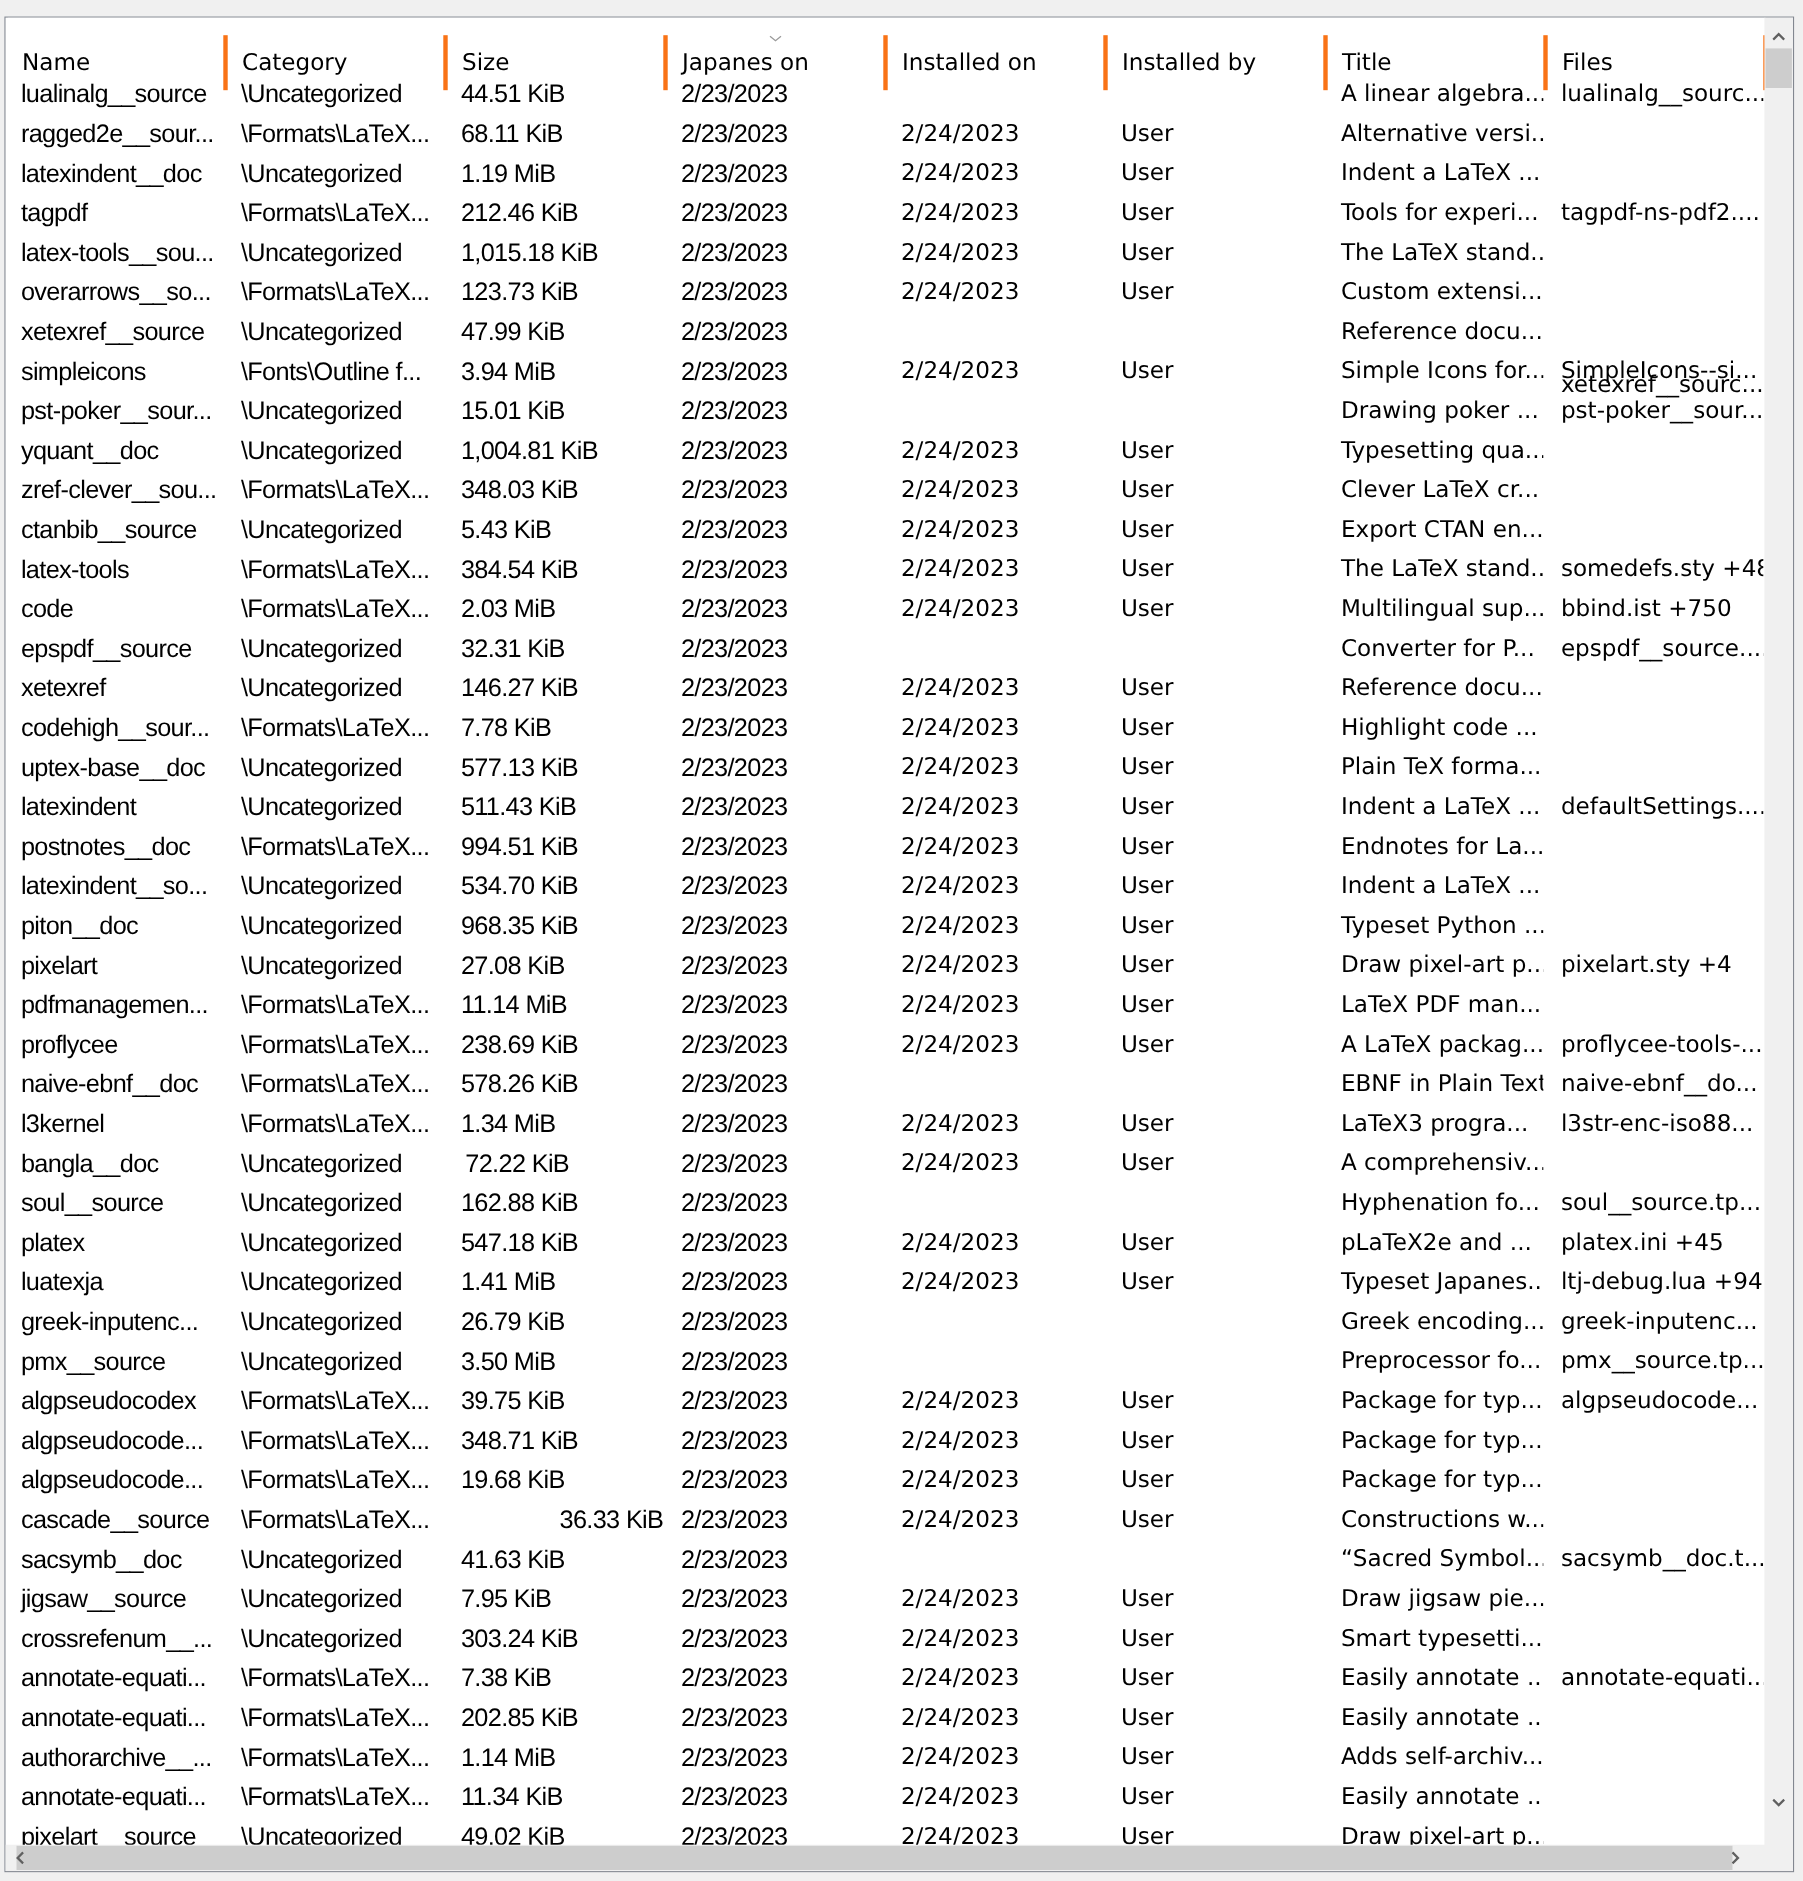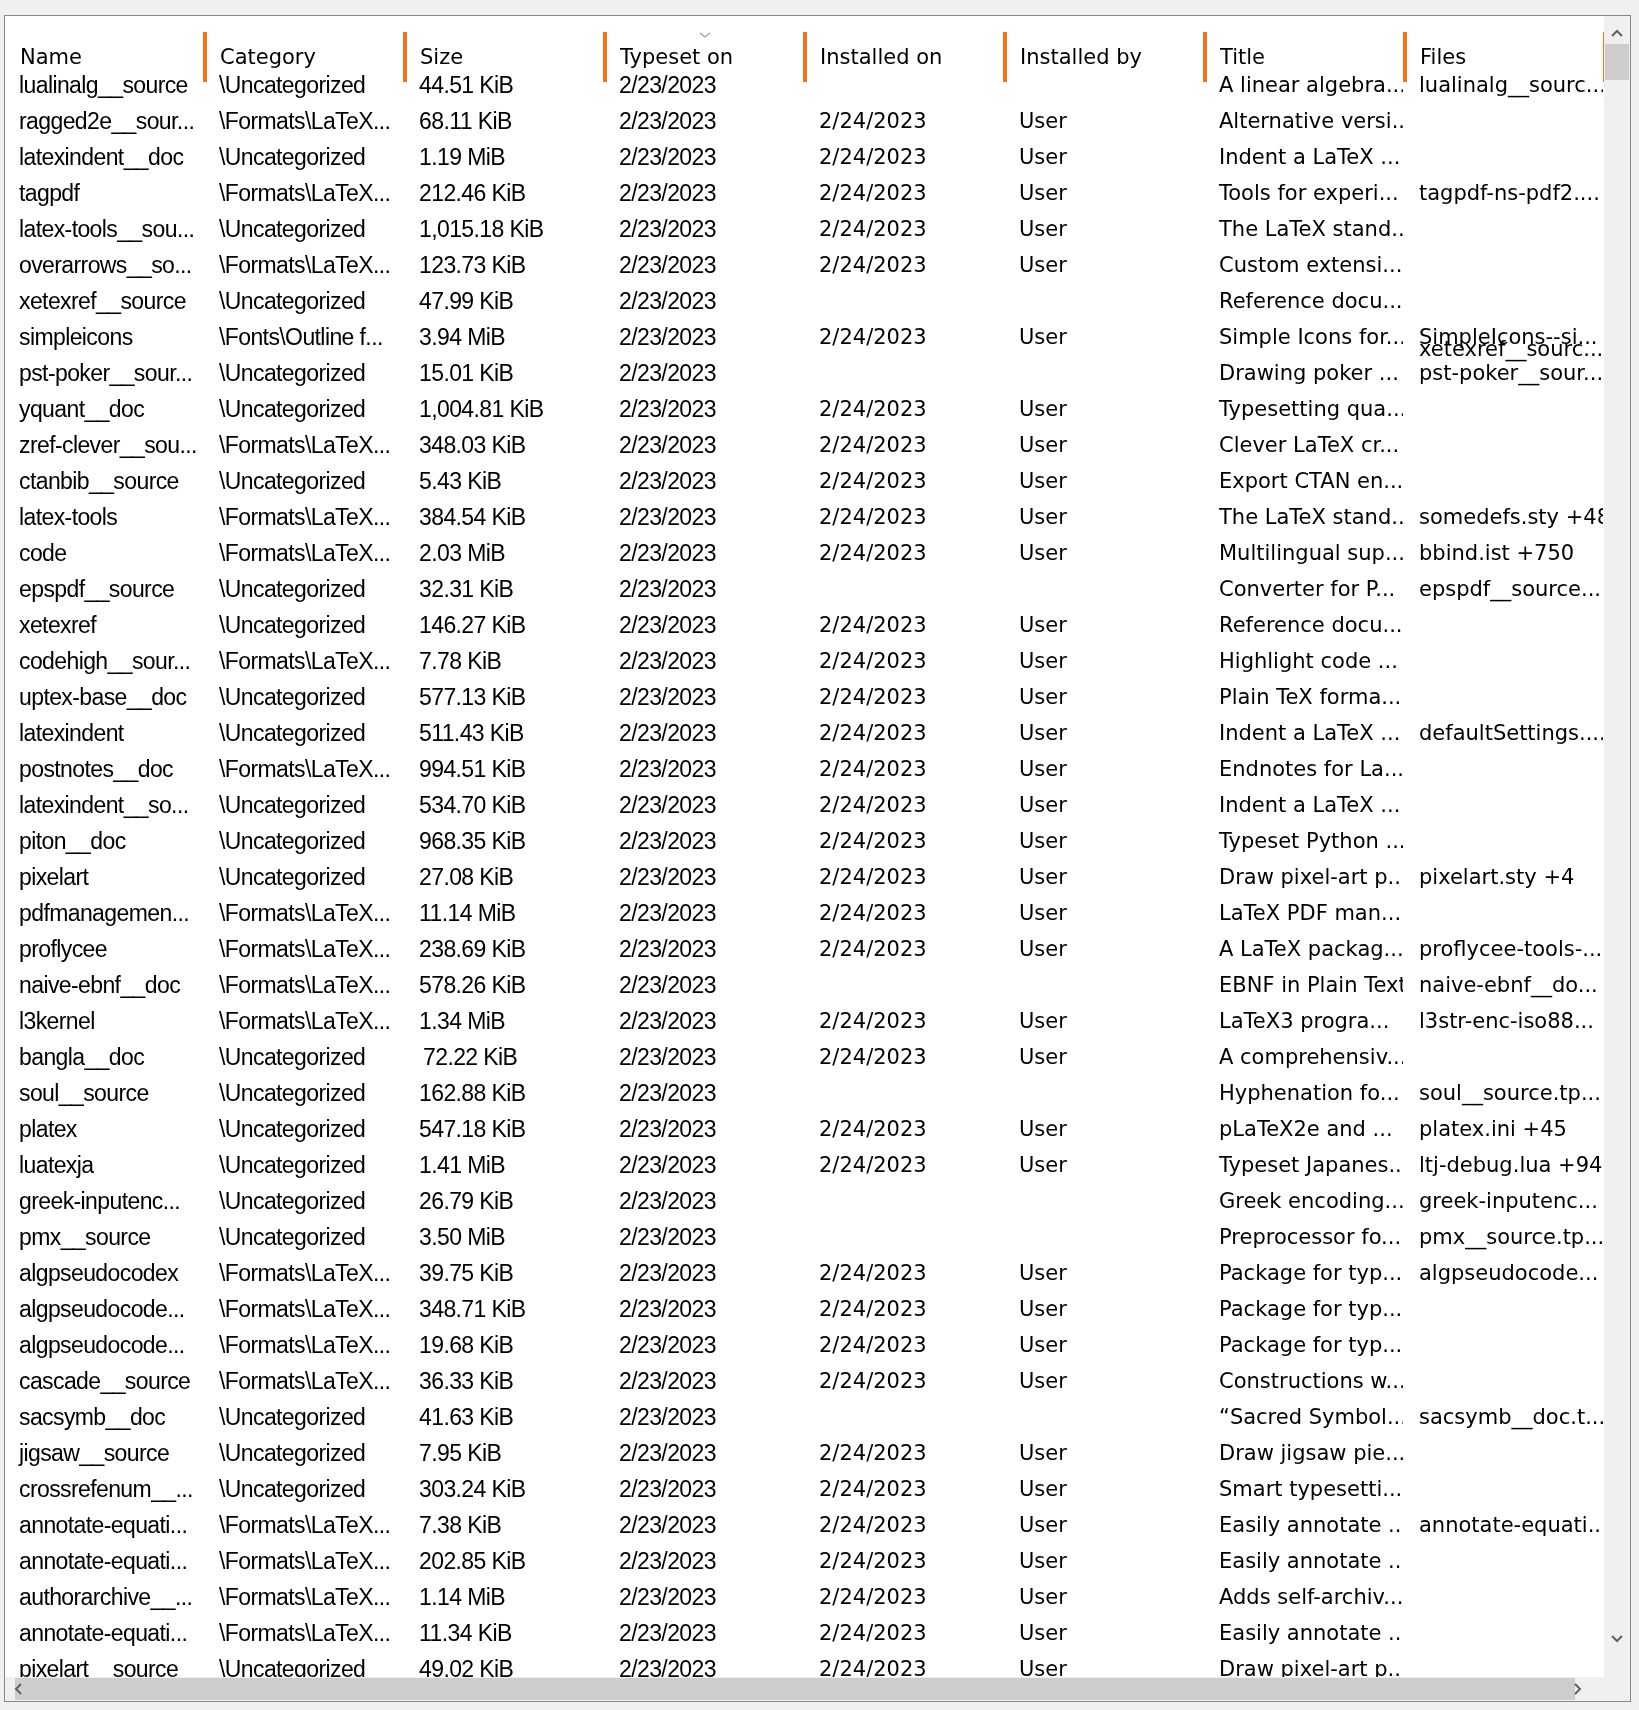--- a/index.html
+++ b/index.html
@@ -61,21 +61,21 @@
 </style>
 </head>
 <body>
 
 <div class="listbox">
   <div class="viewport">
     <div class="header" id="header">
         <div class="hcell" style="left: 0px;"><span>Name</span></div>
         <div class="hcell" style="left: 200px;"><span>Category</span></div>
         <div class="hcell" style="left: 400px;"><span>Size</span></div>
-        <div class="hcell" style="left: 600px;"><span>Typeset on</span><svg class="sort-arrow" viewBox="0 0 16 10">
+        <div class="hcell" style="left: 600px;"><span>Japanes on</span><svg class="sort-arrow" viewBox="0 0 16 10">
             <path d="M3 3 L8 7 L13 3" fill="none" stroke="#9a9a9a" stroke-width="1.2"></path>
           </svg></div>
         <div class="hcell" style="left: 800px;"><span>Installed on</span></div>
         <div class="hcell" style="left: 1000px;"><span>Installed by</span></div>
         <div class="hcell" style="left: 1200px;"><span>Title</span></div>
         <div class="hcell" style="left: 1400px;"><span>Files</span></div>
       </div>
     <div class="rows" id="rows">
         <div class="row">
           <div class="cell c-narrow" style="left: 0px;">lualinalg__source</div>
@@ -433,21 +433,21 @@
           <div class="cell c-narrow" style="left: 400px;">19.68 KiB</div>
           <div class="cell c-narrow" style="left: 600px;">2/23/2023</div>
           <div class="cell c-wide" style="left: 800px;">2/24/2023</div>
           <div class="cell c-wide" style="left: 1000px;">User</div>
           <div class="cell c-wide" style="left: 1200px;">Package for typ...</div>
           <div class="cell c-wide" style="left: 1400px;"></div>
         </div>
         <div class="row">
           <div class="cell c-narrow" style="left: 0px;">cascade__source</div>
           <div class="cell c-narrow" style="left: 200px;">\Formats\LaTeX...</div>
-          <div class="cell c-narrow" style="left: 400px;">36.33 KiB</div>
+          <div class="cell c-narrow" style="left: 400px; text-align: right;">36.33 KiB</div>
           <div class="cell c-narrow" style="left: 600px;">2/23/2023</div>
           <div class="cell c-wide" style="left: 800px;">2/24/2023</div>
           <div class="cell c-wide" style="left: 1000px;">User</div>
           <div class="cell c-wide" style="left: 1200px;">Constructions w...</div>
           <div class="cell c-wide" style="left: 1400px;"></div>
         </div>
         <div class="row">
           <div class="cell c-narrow" style="left: 0px;">sacsymb__doc</div>
           <div class="cell c-narrow" style="left: 200px;">\Uncategorized</div>
           <div class="cell c-narrow" style="left: 400px;">41.63 KiB</div>

